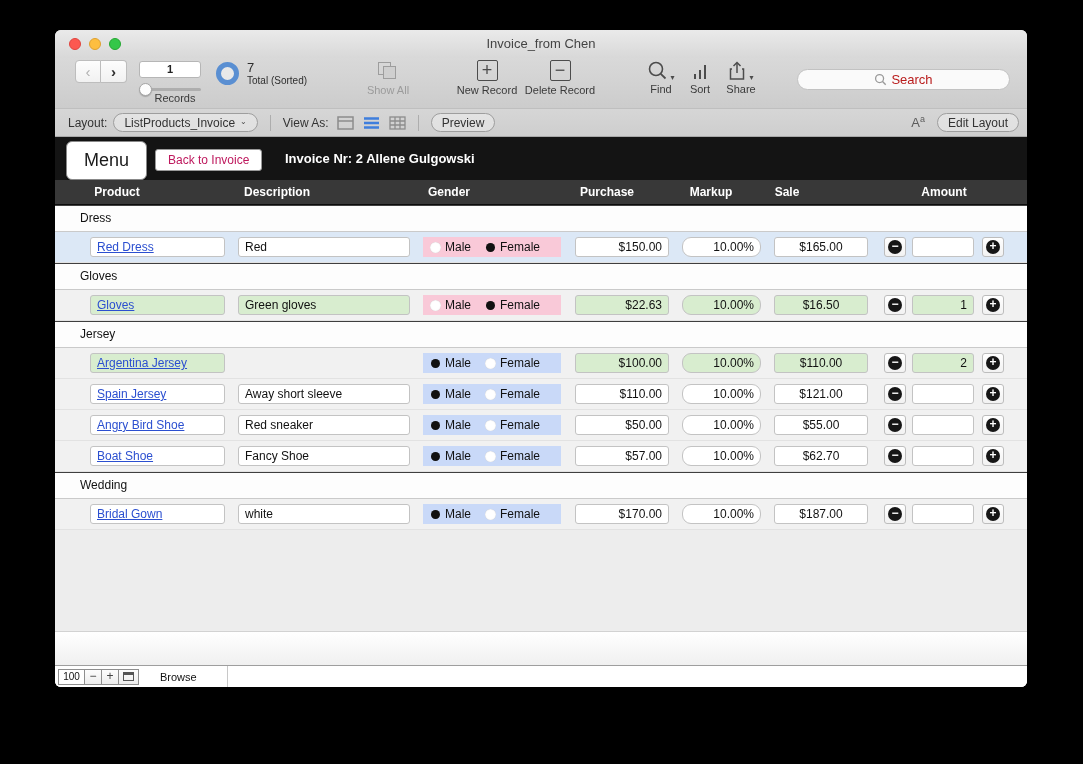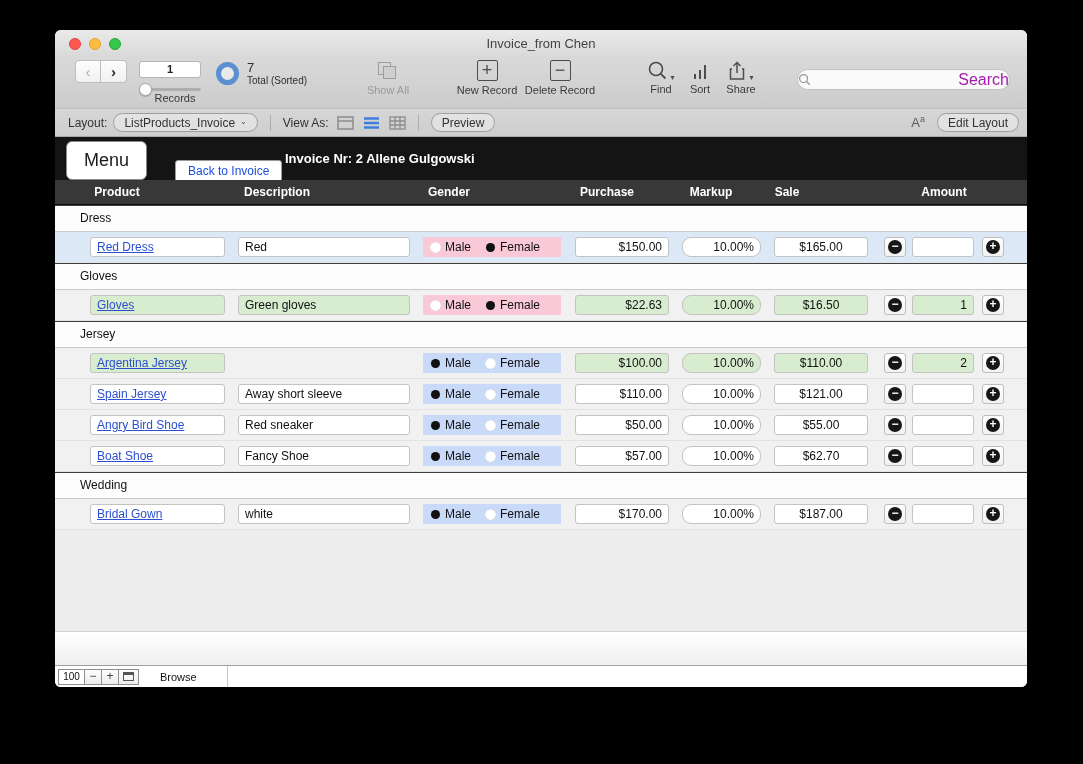--- a/index.html
+++ b/index.html
@@ -55,44 +55,44 @@
 
   .icon-wrap { height:24px; display:flex; align-items:center; justify-content:center; }
   .caret { font-size:8px; color:#4c4c4c; position:relative; top:6px; margin-left:1px; }
 
   .sortbars { display:flex; align-items:flex-end; gap:2.5px; height:15px; }
   .sortbars i { width:2.5px; background:#4c4c4c; display:block; }
   .sortbars i:nth-child(1){height:5px;} .sortbars i:nth-child(2){height:9px;} .sortbars i:nth-child(3){height:14px;}
 
   .search-field { position:absolute; left:742px; top:11px; width:213px; height:21px;
                   background:#fafafa; border:1px solid #c2c2c2; border-radius:11px;
-                  display:flex; align-items:center; justify-content:space-between; gap:4px;
-                  font-size:16px; color:#a21caf; }
+                  display:flex; align-items:center; justify-content:center; gap:4px;
+                  font-size:13px; color:#b91c1c; }
 
   
   .layoutbar { height:29px; background:linear-gradient(#d6d6d6,#cecece); border-top:1px solid #bfbfbf;
                border-bottom:1px solid #a8a8a8; position:relative; flex:none;
                display:flex; align-items:center; font-size:12px; color:#333; }
   .lb-label { margin-left:13px; margin-right:6px; }
   .pill { height:19px; border:1px solid #9e9e9e; border-radius:10px; background:rgba(255,255,255,.35);
           display:flex; align-items:center; padding:0 10px; gap:4px; font-size:12px; color:#333; white-space:nowrap; }
   .vsep { width:1px; height:16px; background:#adadad; margin:0 12px; }
   .view-icons { display:flex; gap:9px; align-items:center; margin-left:8px; }
   .lb-right { position:absolute; right:8px; display:flex; align-items:center; gap:12px; }
   .aa { font-size:13px; color:#5c5c5c; }
   .aa sup { font-size:9px; }
 
   
   .list-header { flex:none; }
   .hdr-row1 { height:43px; background:#141414; position:relative; }
   .menu-btn { position:absolute; left:11px; top:4px; height:39px; padding:0 17px;
               background:#fff; border:1px solid #888; border-radius:6px;
               font-size:18px; color:#1a1a1a; box-shadow:0 1px 2px rgba(0,0,0,.5); }
-  .back-btn { position:absolute; left:100px; top:23px; height:22px; padding:0 12px;
-              background:#fff; border:1px solid #999; border-radius:3px; font-size:12px; color:#1d4ed8;margin-left:20px; }
+  .back-btn { position:absolute; left:100px; top:12px; height:22px; padding:0 12px;
+              background:#fff; border:1px solid #999; border-radius:3px; font-size:12px; color:#be185d; }
   .inv-title { position:absolute; left:230px; top:14px; font-size:13px; font-weight:bold; color:#fff; }
   .hdr-row2 { height:25px; background:#383838; position:relative; border-bottom:1px solid #0c0c0c; }
   .col-label { position:absolute; top:5px; transform:translateX(-50%); font-size:12px; font-weight:bold; color:#fff; white-space:nowrap; }
 
   
   .rows-area { flex:1; background:#ededed; display:flex; flex-direction:column; overflow:hidden; }
   .group-band { height:27px; background:#fdfdfd; border-top:1px solid #3f3f3f; border-bottom:1px solid #cacaca;
                 font-size:12px; color:#111; line-height:25px; padding-left:25px; flex:none; }
   .row { height:31px; position:relative; background:#f1f1f1; border-bottom:1px solid #e2e2e2; flex:none; }
   .row.active { background:#dce8f6; }

